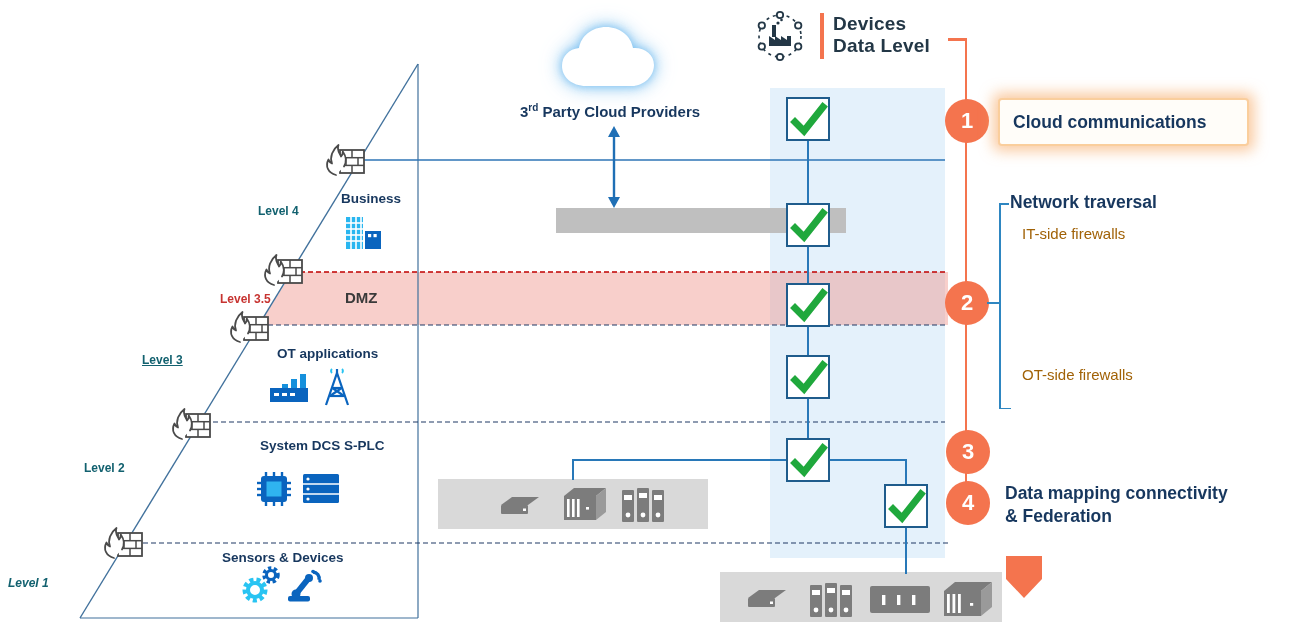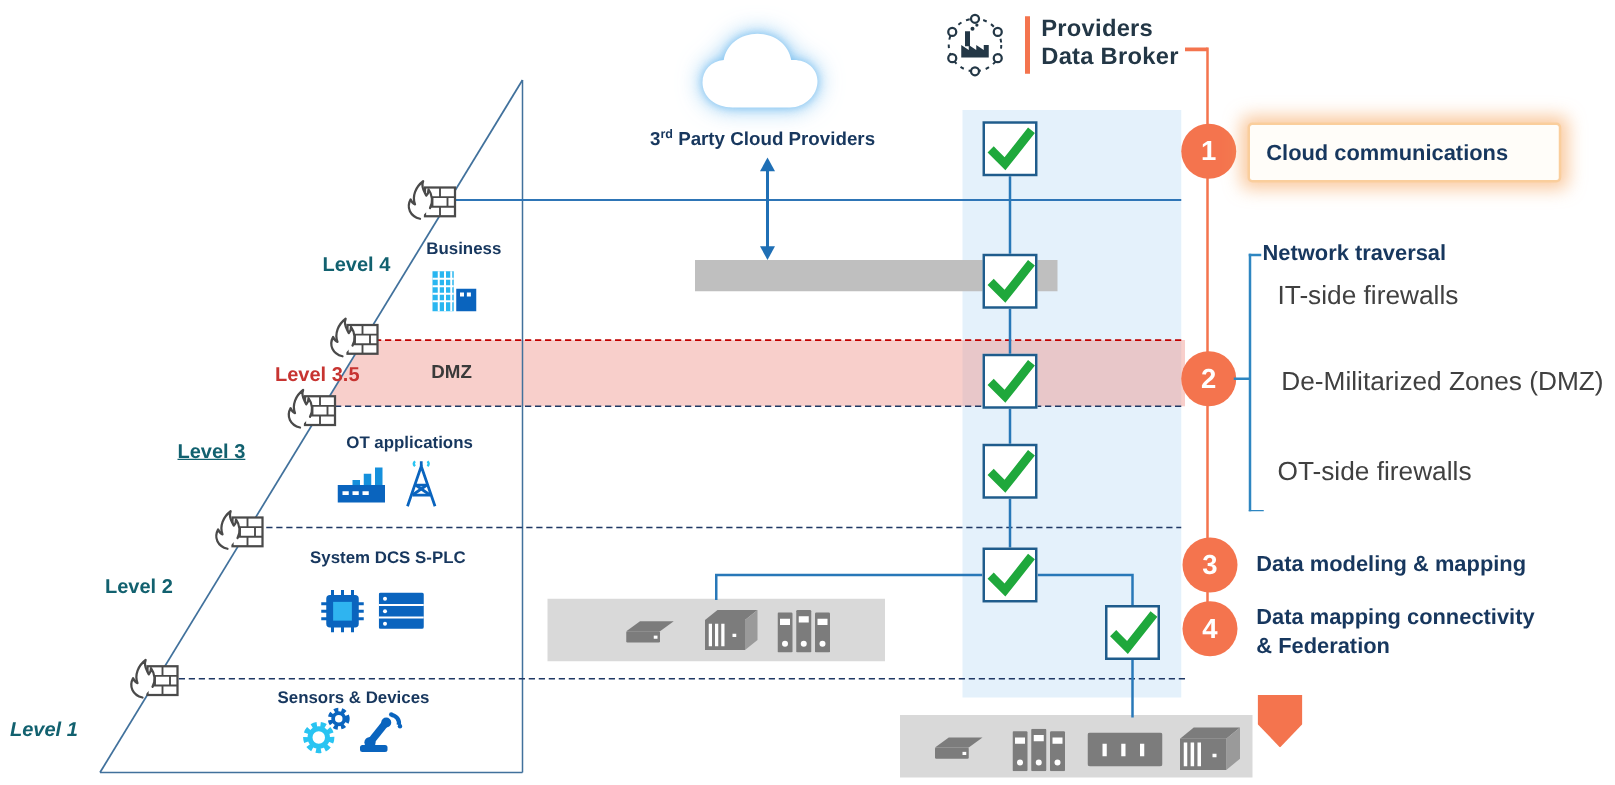--- a/index.html
+++ b/index.html
@@ -1,31 +1,31 @@
 <!DOCTYPE html>
 <html><head>
 <meta charset="utf-8">
 <style>
   html,body{margin:0;padding:0;background:#ffffff;}
   #stage{position:relative;width:1292px;height:628px;background:#fff;overflow:hidden;
          font-family:"Liberation Sans",sans-serif;}
   .abs{position:absolute;}
-  .lvl{font-size:16px;font-weight:bold;color:#12616F;white-space:nowrap;}
+  .lvl{font-size:12px;font-weight:bold;color:#12616F;white-space:nowrap;}
   .lvl.red{color:#C73431;}
   .zone{font-size:13.5px;font-weight:bold;color:#17375E;white-space:nowrap;}
   .dmz-label{font-size:15px;font-weight:600;color:#3A3A3A;}
   .band-blue{background:#E4F1FB;}
   .graybar{background:#BFBFBF;}
   .graybox{background:#D9D9D9;}
   .checkbox{width:44px;height:44px;background:#fff;border:2.5px solid #1F5C8C;box-sizing:border-box;
             display:flex;align-items:center;justify-content:center;}
   .num-circle{width:44px;height:44px;border-radius:50%;background:#F4744E;color:#fff;
               display:flex;align-items:center;justify-content:center;font-size:22px;font-weight:bold;}
   .ann-h{font-size:17.5px;font-weight:bold;color:#17375E;white-space:nowrap;}
-  .ann-i{font-size:21px;color:#404040;white-space:nowrap;}
+  .ann-i{font-size:15px;color:#a16207;white-space:nowrap;}
   .glowbox{background:#FFFDF9;border-radius:2px;display:flex;align-items:center;padding-left:13px;
            box-shadow:0 0 0 2px rgba(250,205,155,.95),0 0 14px 7px rgba(246,166,97,.6);}
   .glowbox span{font-size:17.5px;font-weight:bold;color:#17375E;}
   .brand{font-size:19px;line-height:22px;font-weight:bold;color:#233746;letter-spacing:.2px;}
   .cloudlbl{font-size:15px;font-weight:bold;color:#17375E;white-space:nowrap;}
   .cloudlbl sup{font-size:10px;}
   .orange-line{background:#F4744E;}
   .bracket{background:#2E86C1;}
   .pentagon{background:#F4744E;clip-path:polygon(0 0,100% 0,100% 55%,50% 100%,0 55%);}
 </style>
@@ -126,21 +126,21 @@
 
   <div class="abs lvl" style="left:258px;top:204px;">Level 4</div>
   <div class="abs lvl red" style="left:186px;top:292px;padding-left:34px;">Level 3.5</div>
   <div class="abs lvl" style="left:142px;top:353px;text-decoration:underline;">Level 3</div>
   <div class="abs lvl" style="left:84px;top:461px;">Level 2</div>
   <div class="abs lvl" style="left:8px;top:576px;font-style:italic;">Level 1</div>
 
   <div class="abs zone" style="left:341px;top:191px;">Business</div>
   <div class="abs dmz-label" style="left:345px;top:289px;">DMZ</div>
   <div class="abs zone" style="left:277px;top:346px;">OT applications</div>
-  <div class="abs zone" style="left:248px;top:438px;">System DCS S-PLC</div>
+  <div class="abs zone" style="left:260px;top:438px;">System DCS S-PLC</div>
   <div class="abs zone" style="left:222px;top:550px;">Sensors &amp; Devices</div>
 
   <div class="abs" style="left:340px;top:215px;">
     <svg width="48" height="36" viewBox="0 0 48 36">
       <rect x="6" y="2" width="17" height="32" fill="#29B6F0"></rect>
       <g stroke="#fff" stroke-width="1.6">
         <line x1="11" y1="2" x2="11" y2="34"></line>
           <line x1="16" y1="2" x2="16" y2="34"></line>
           <line x1="21" y1="2" x2="21" y2="34"></line>
         <line x1="6" y1="8" x2="23" y2="8"></line>
@@ -378,22 +378,22 @@
       <g fill="#233746">
         <rect x="20" y="17" width="4" height="12"></rect>
         <circle cx="26" cy="15" r="1.6"></circle>
           <circle cx="29.5" cy="12" r="1.3"></circle>
         <polygon points="17,38 17,28 23,32 23,28 29,32 29,28 35,32 35,28 39,28 39,38"></polygon>
       </g>
     </svg>
   </div>
   <div class="abs orange-line" style="left:820px;top:13px;width:3.5px;height:46px;"></div>
   <div class="abs brand" style="left:833px;top:13px;">
-    <div>Providers</div>
-    <div>Data Broker</div>
+    <div>Devices</div>
+    <div>Data Level</div>
   </div>
 
   <div class="abs orange-line" style="left:948px;top:38px;width:18px;height:2.5px;"></div>
   <div class="abs orange-line" style="left:964.5px;top:38px;width:2.5px;height:465px;"></div>
 
   <div class="abs num-circle" style="left:945px;top:99px;">
       <span>1</span>
     </div>
   <div class="abs num-circle" style="left:945px;top:281px;">
       <span>2</span>
@@ -409,20 +409,18 @@
     <span>Cloud communications</span>
   </div>
 
   <div class="abs bracket" style="left:999px;top:203px;width:1.5px;height:206px;"></div>
   <div class="abs bracket" style="left:999px;top:203px;width:10px;height:1.5px;"></div>
   <div class="abs bracket" style="left:987px;top:302px;width:13px;height:1.5px;"></div>
   <div class="abs bracket" style="left:999px;top:407.5px;width:12px;height:1.5px;"></div>
 
   <div class="abs ann-h" style="left:1010px;top:192px;">Network traversal</div>
   <div class="abs ann-i" style="left:1022px;top:225px;">IT-side firewalls</div>
-  <div class="abs ann-i" style="left:1025px;top:294px;">De-Militarized Zones (DMZ)</div>
   <div class="abs ann-i" style="left:1022px;top:366px;">OT-side firewalls</div>
 
-  <div class="abs ann-h" style="left:1005px;top:441px;">Data modeling &amp; mapping</div>
   <div class="abs ann-h" style="left:1005px;top:483px;">Data mapping connectivity</div>
   <div class="abs ann-h" style="left:1005px;top:506px;">&amp; Federation</div>
 
 </div>
 
 </body></html>

